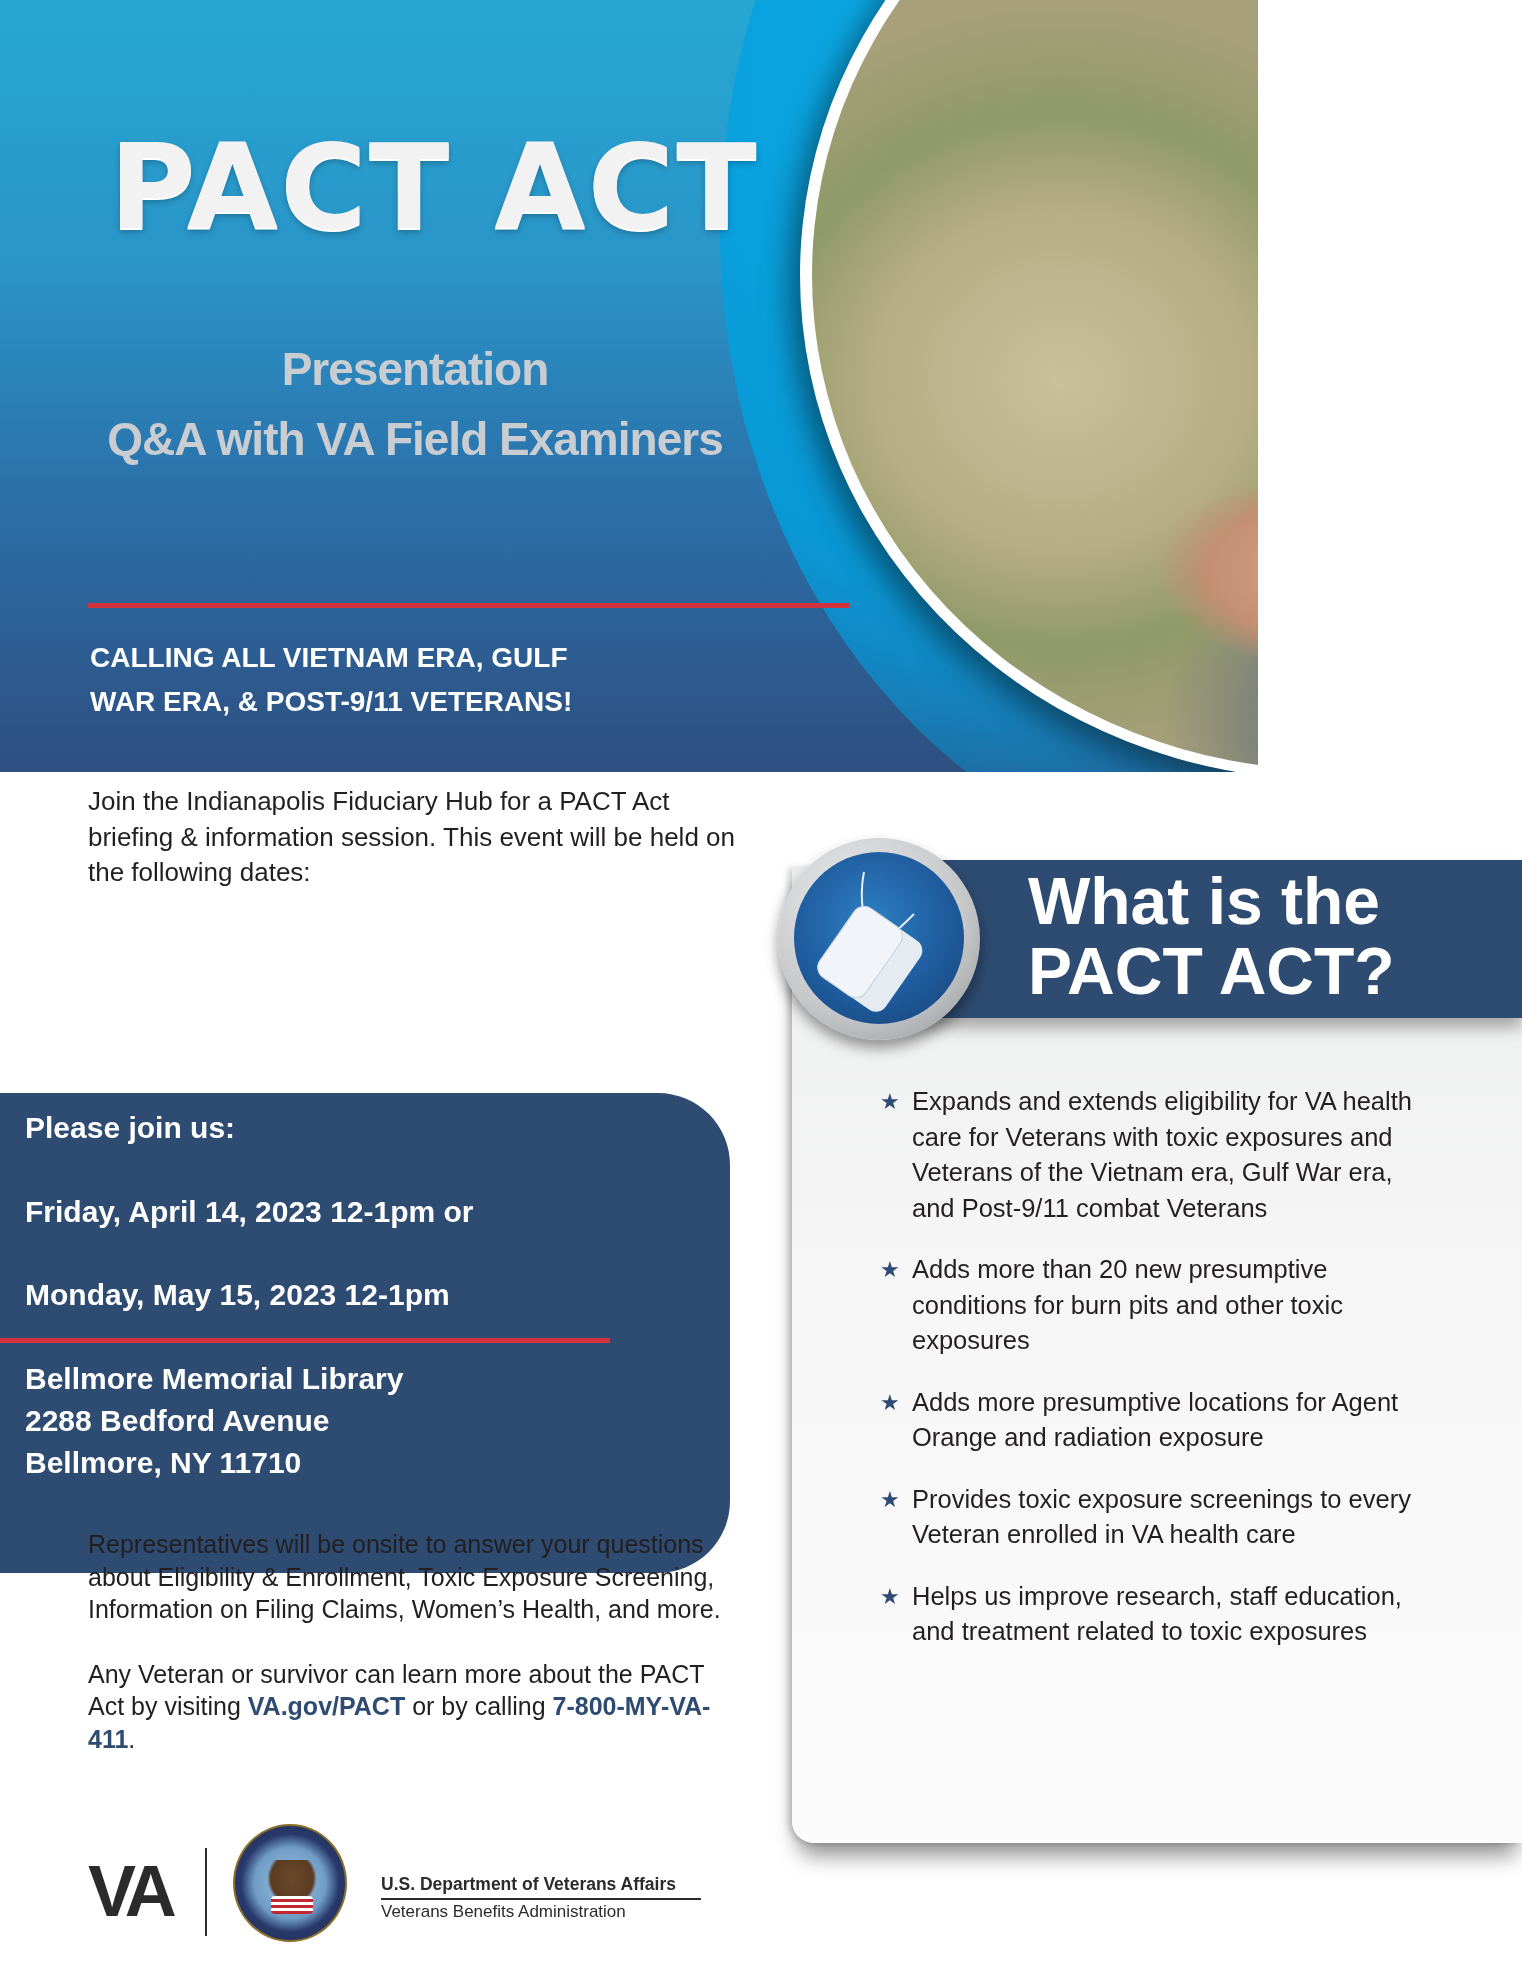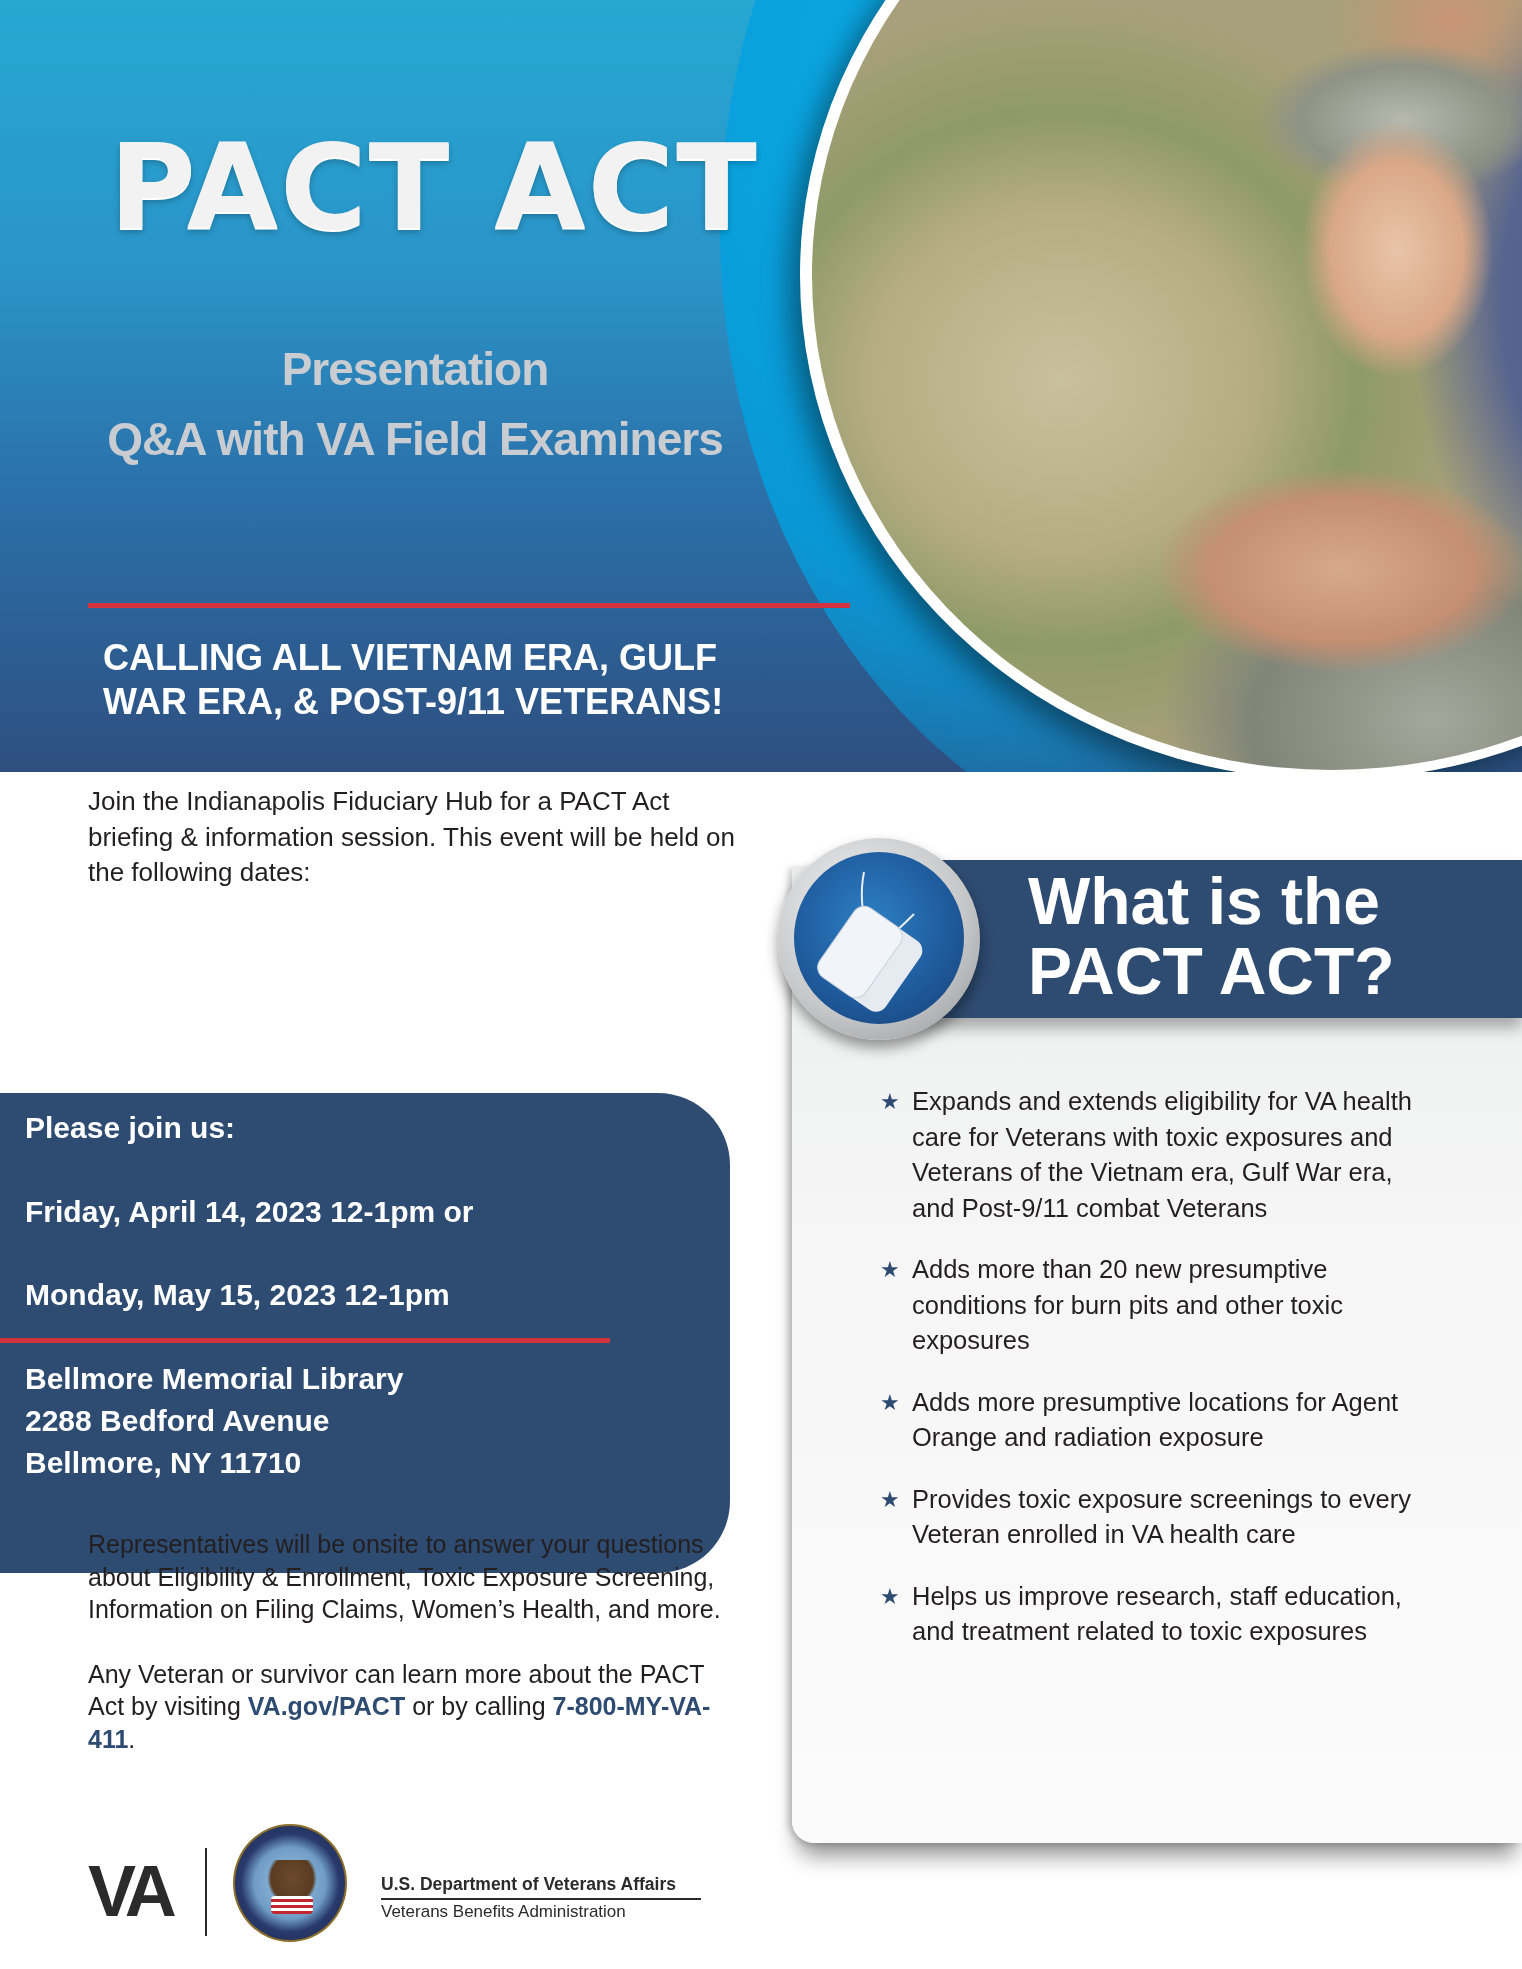--- a/index.html
+++ b/index.html
@@ -1,20 +1,20 @@
 <!DOCTYPE html>
 <html><head>
 <meta charset="utf-8">
 <style>
   * { box-sizing: border-box; margin: 0; padding: 0; }
   html, body { width: 1522px; height: 1969px; background: #ffffff; overflow: hidden; }
   body { position: relative; font-family: "Liberation Sans", "DejaVu Sans", sans-serif; color: #231f20; }
 
   .header {
-    position: absolute; left: 0; top: 0; width: 1522px; height: 772px; overflow: hidden;
+    position: absolute; left: 0; top: 0; width: 1258px; height: 772px; overflow: hidden;
     background: linear-gradient(180deg, #26a8d3 0%, #2a94c8 35%, #2b6fa8 65%, #2e4f80 100%);
   }
   .header-glow {
     position: absolute; left: 720px; top: -420px; width: 1100px; height: 1300px; border-radius: 50%;
     background: radial-gradient(ellipse at 30% 40%, #0aaeea 0%, #079ad8 45%, rgba(20,90,160,0) 75%);
     opacity: 0.95;
   }
   .photo-ring {
     position: absolute; left: 800px; top: -230px; width: 1060px; height: 1010px; border-radius: 50%;
     background: #ffffff; box-shadow: -10px 10px 30px rgba(0,0,0,0.45);
@@ -37,22 +37,22 @@
     color: #f2f2f2;
     text-shadow: 0 2px 0 #ffffff, 0 4px 6px rgba(0,0,0,0.25);
   }
   .subtitle {
     position: absolute; left: 55px; top: 334px; width: 720px; text-align: center;
     font-family: Liberation Sans, sans-serif; font-weight: bold; font-size: 46px; line-height: 70px; letter-spacing: -1px;
     color: #c9ccd0;
   }
   .red-rule-top { position: absolute; left: 88px; top: 603px; width: 762px; height: 5px; background: #d2333f; }
   .calling {
-    position: absolute; left: 103px; top: 636px; width: 720px;
-    font-family: "Liberation Sans", sans-serif; font-weight: bold; font-size: 36px; line-height: 44px; color: #ffffff;
+    position: absolute; left: 90px; top: 636px; width: 720px;
+    font-family: "Liberation Sans", sans-serif; font-weight: bold; font-size: 28px; line-height: 44px; color: #ffffff;
   }
 
   .intro {
     position: absolute; left: 88px; top: 784px; width: 650px;
     font-size: 26px; line-height: 35.5px; color: #231f20;
   }
   .intro p + p { margin-top: 52px; text-decoration: underline; }
 
   .event-box {
     position: absolute; left: 0; top: 1045px; width: 730px; height: 480px;

